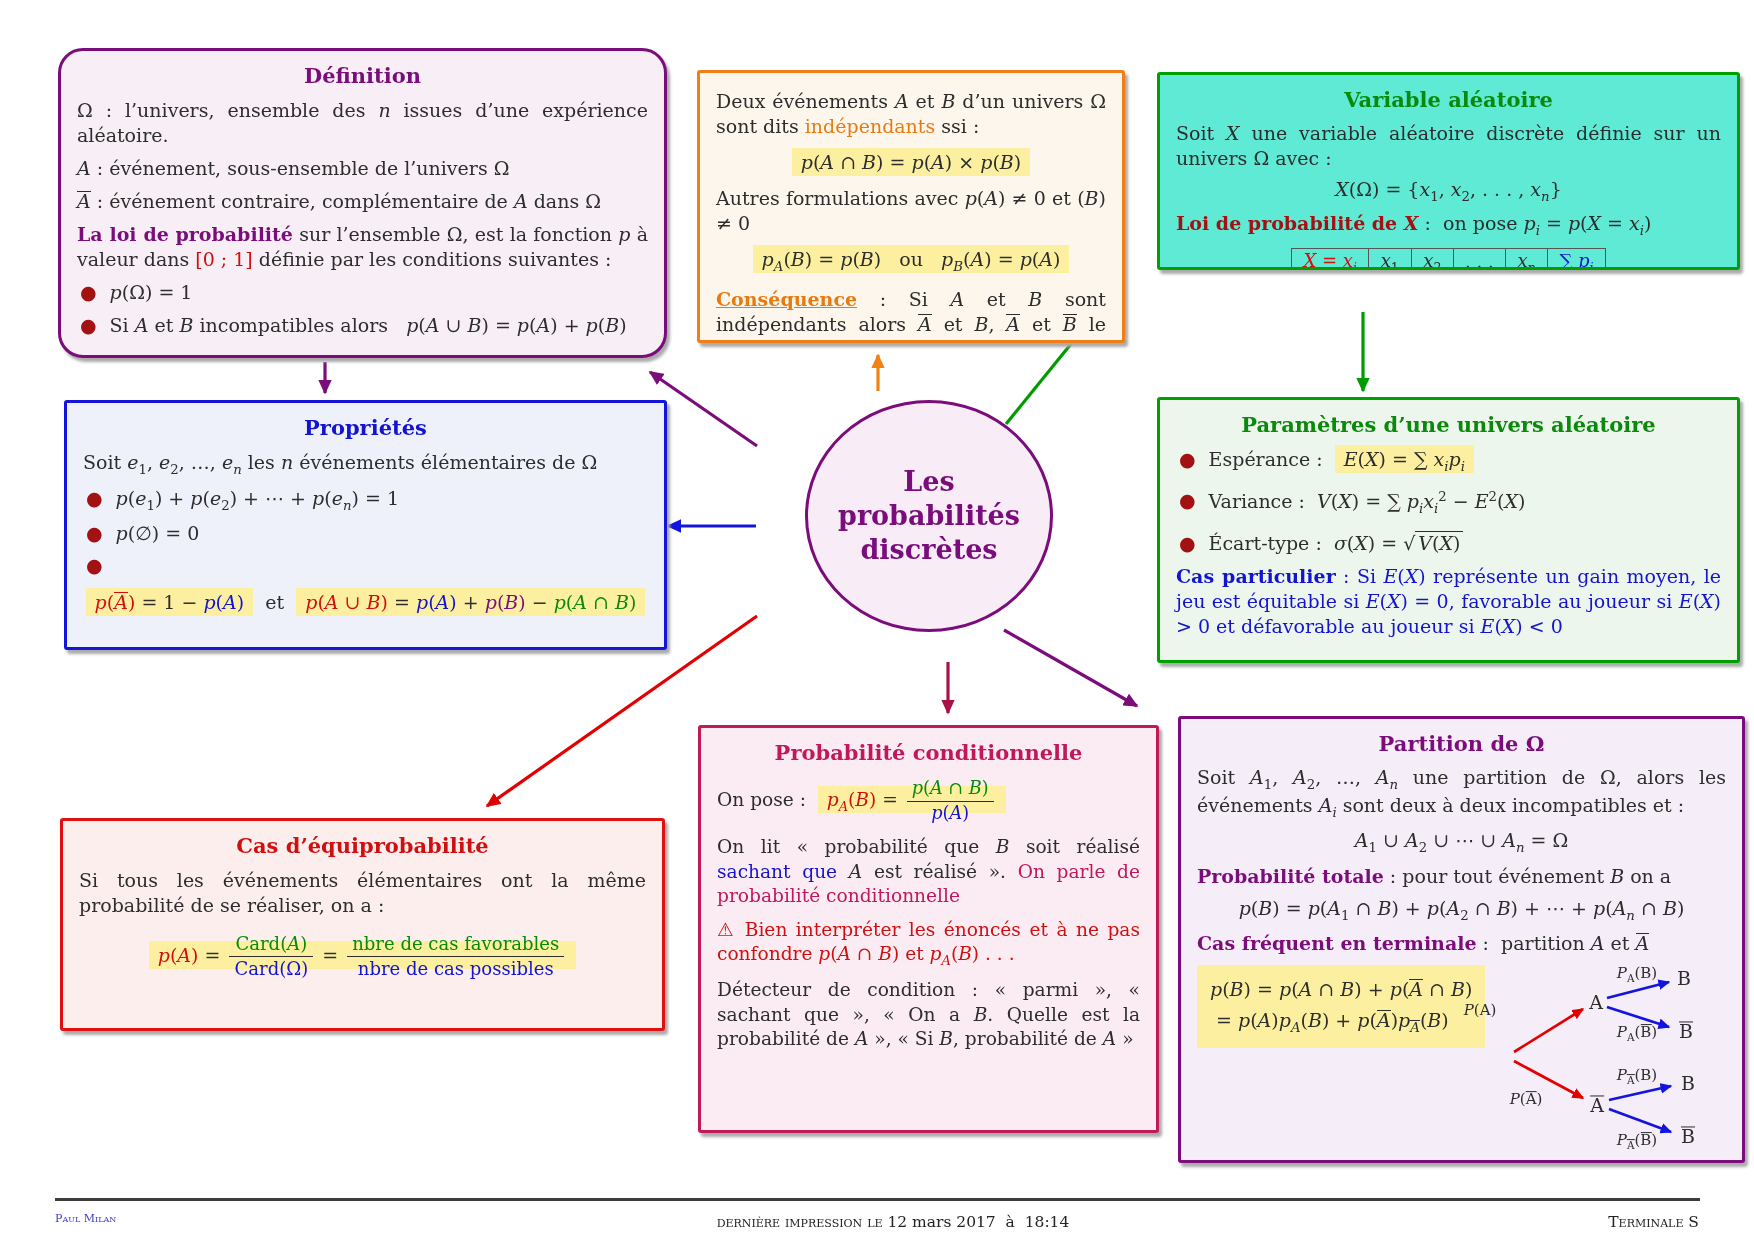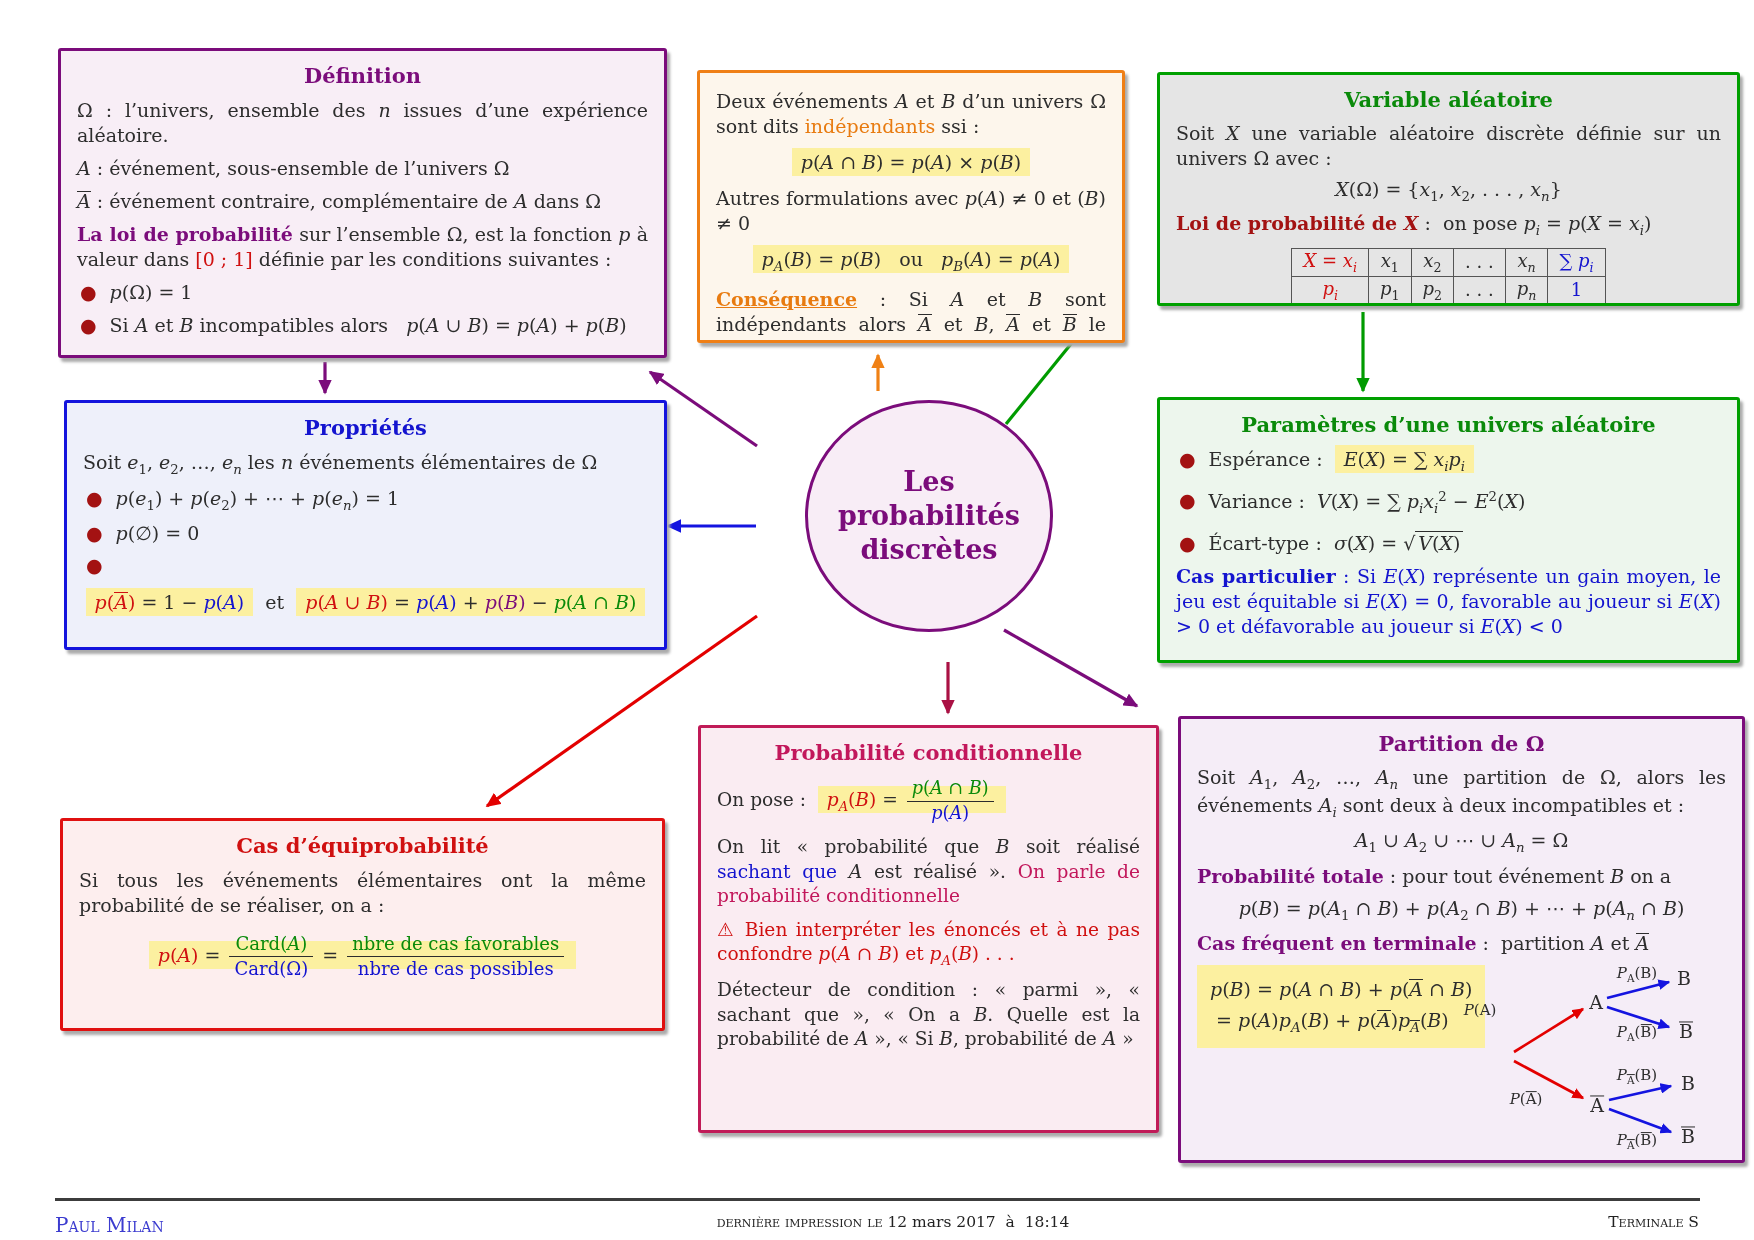--- a/index.html
+++ b/index.html
@@ -18,23 +18,23 @@
   .frac .de{display:block;padding:2px 5px 0;}
   .sqa{border-top:1.6px solid currentColor;padding:0 3px;}
   
   .box{position:absolute;border:3px solid;border-radius:3px;padding:8px 16px;box-sizing:border-box;
        box-shadow:3px 4px 3px #ababab;overflow:hidden;}
   .box-title{text-align:center;font-weight:bold;font-size:21px;margin:3px 0 7px;}
   .box p{margin:8px 0;text-align:justify;}
   .cform{text-align:center;margin:11px 0;}
   .bullet{display:flex;margin:8px 0;text-align:justify;}
   .bullet .dot{color:#a31212;margin:0 13px 0 3px;}
-  #def  {left:58px;  top:48px;  width:609px; height:310px; border-color:#7b0c7b; background:#f8eef6;}
+  #def  {left:58px;  top:48px;  width:609px; height:310px; border-color:#7b0c7b; background:#f8eef6;border-radius:25px;}
   #indep{left:697px; top:70px;  width:428px; height:273px; border-color:#ef7f16; background:#fdf6ec;}
-  #va   {left:1157px;top:72px;  width:583px; height:234px; border-color:#00a000; background:#e5e5e5;}
+  #va   {left:1157px;top:72px;  width:583px; height:198px; border-color:#00a000; background:#5eead4;}
   #va p{margin:6px 0;}
   #prop {left:64px;  top:400px; width:603px; height:250px; border-color:#1414dd; background:#eef0fa;}
   #prop .bullet{margin:7px 0;}
   #param{left:1157px;top:397px; width:583px; height:266px; border-color:#00a000; background:#edf6ed;}
   #equi {left:60px;  top:818px; width:605px; height:213px; border-color:#e01010; background:#fdeeee;}
   #cond {left:698px; top:725px; width:461px; height:408px; border-color:#c01a57; background:#faecf2;font-size:18.6px;}
   #cond p{margin:9px 0;}
   #part {left:1178px;top:716px; width:567px; height:447px; border-color:#7b0c7b; background:#f5edf7;}
   #part p{margin:6px 0;}
   #part .cform{margin:7px 0;}
@@ -51,21 +51,21 @@
   .tree{position:absolute;left:230px;top:230px;width:290px;height:212px;}
   .tree svg{position:absolute;left:0;top:0;}
   .tnode{position:absolute;transform:translate(-50%,-50%);font-size:19px;}
   .tlab{position:absolute;transform:translate(-50%,-50%);font-size:15px;white-space:nowrap;}
   
   #arrows{position:absolute;left:0;top:0;pointer-events:none;}
   
   #footer-rule{position:absolute;left:55px;top:1198px;width:1645px;height:3px;background:#3c3c3c;}
   .fnote{position:absolute;top:1212px;font-size:15.5px;color:#222;}
   .sc{font-variant:small-caps;}
-  #f-left{left:55px;color:#3b3bcf;font-variant:small-caps;font-size:20px;}
+  #f-left{left:55px;color:#3b3bcf;font-variant:small-caps;font-size:11px;}
   #f-center{left:16px;width:1754px;text-align:center;}
   #f-right{right:55px;font-variant:small-caps;}
 </style>
 </head>
 <body>
 
 <div id="page">
 
   <svg id="arrows" width="1754" height="1240" viewBox="0 0 1754 1240">
     <defs>

